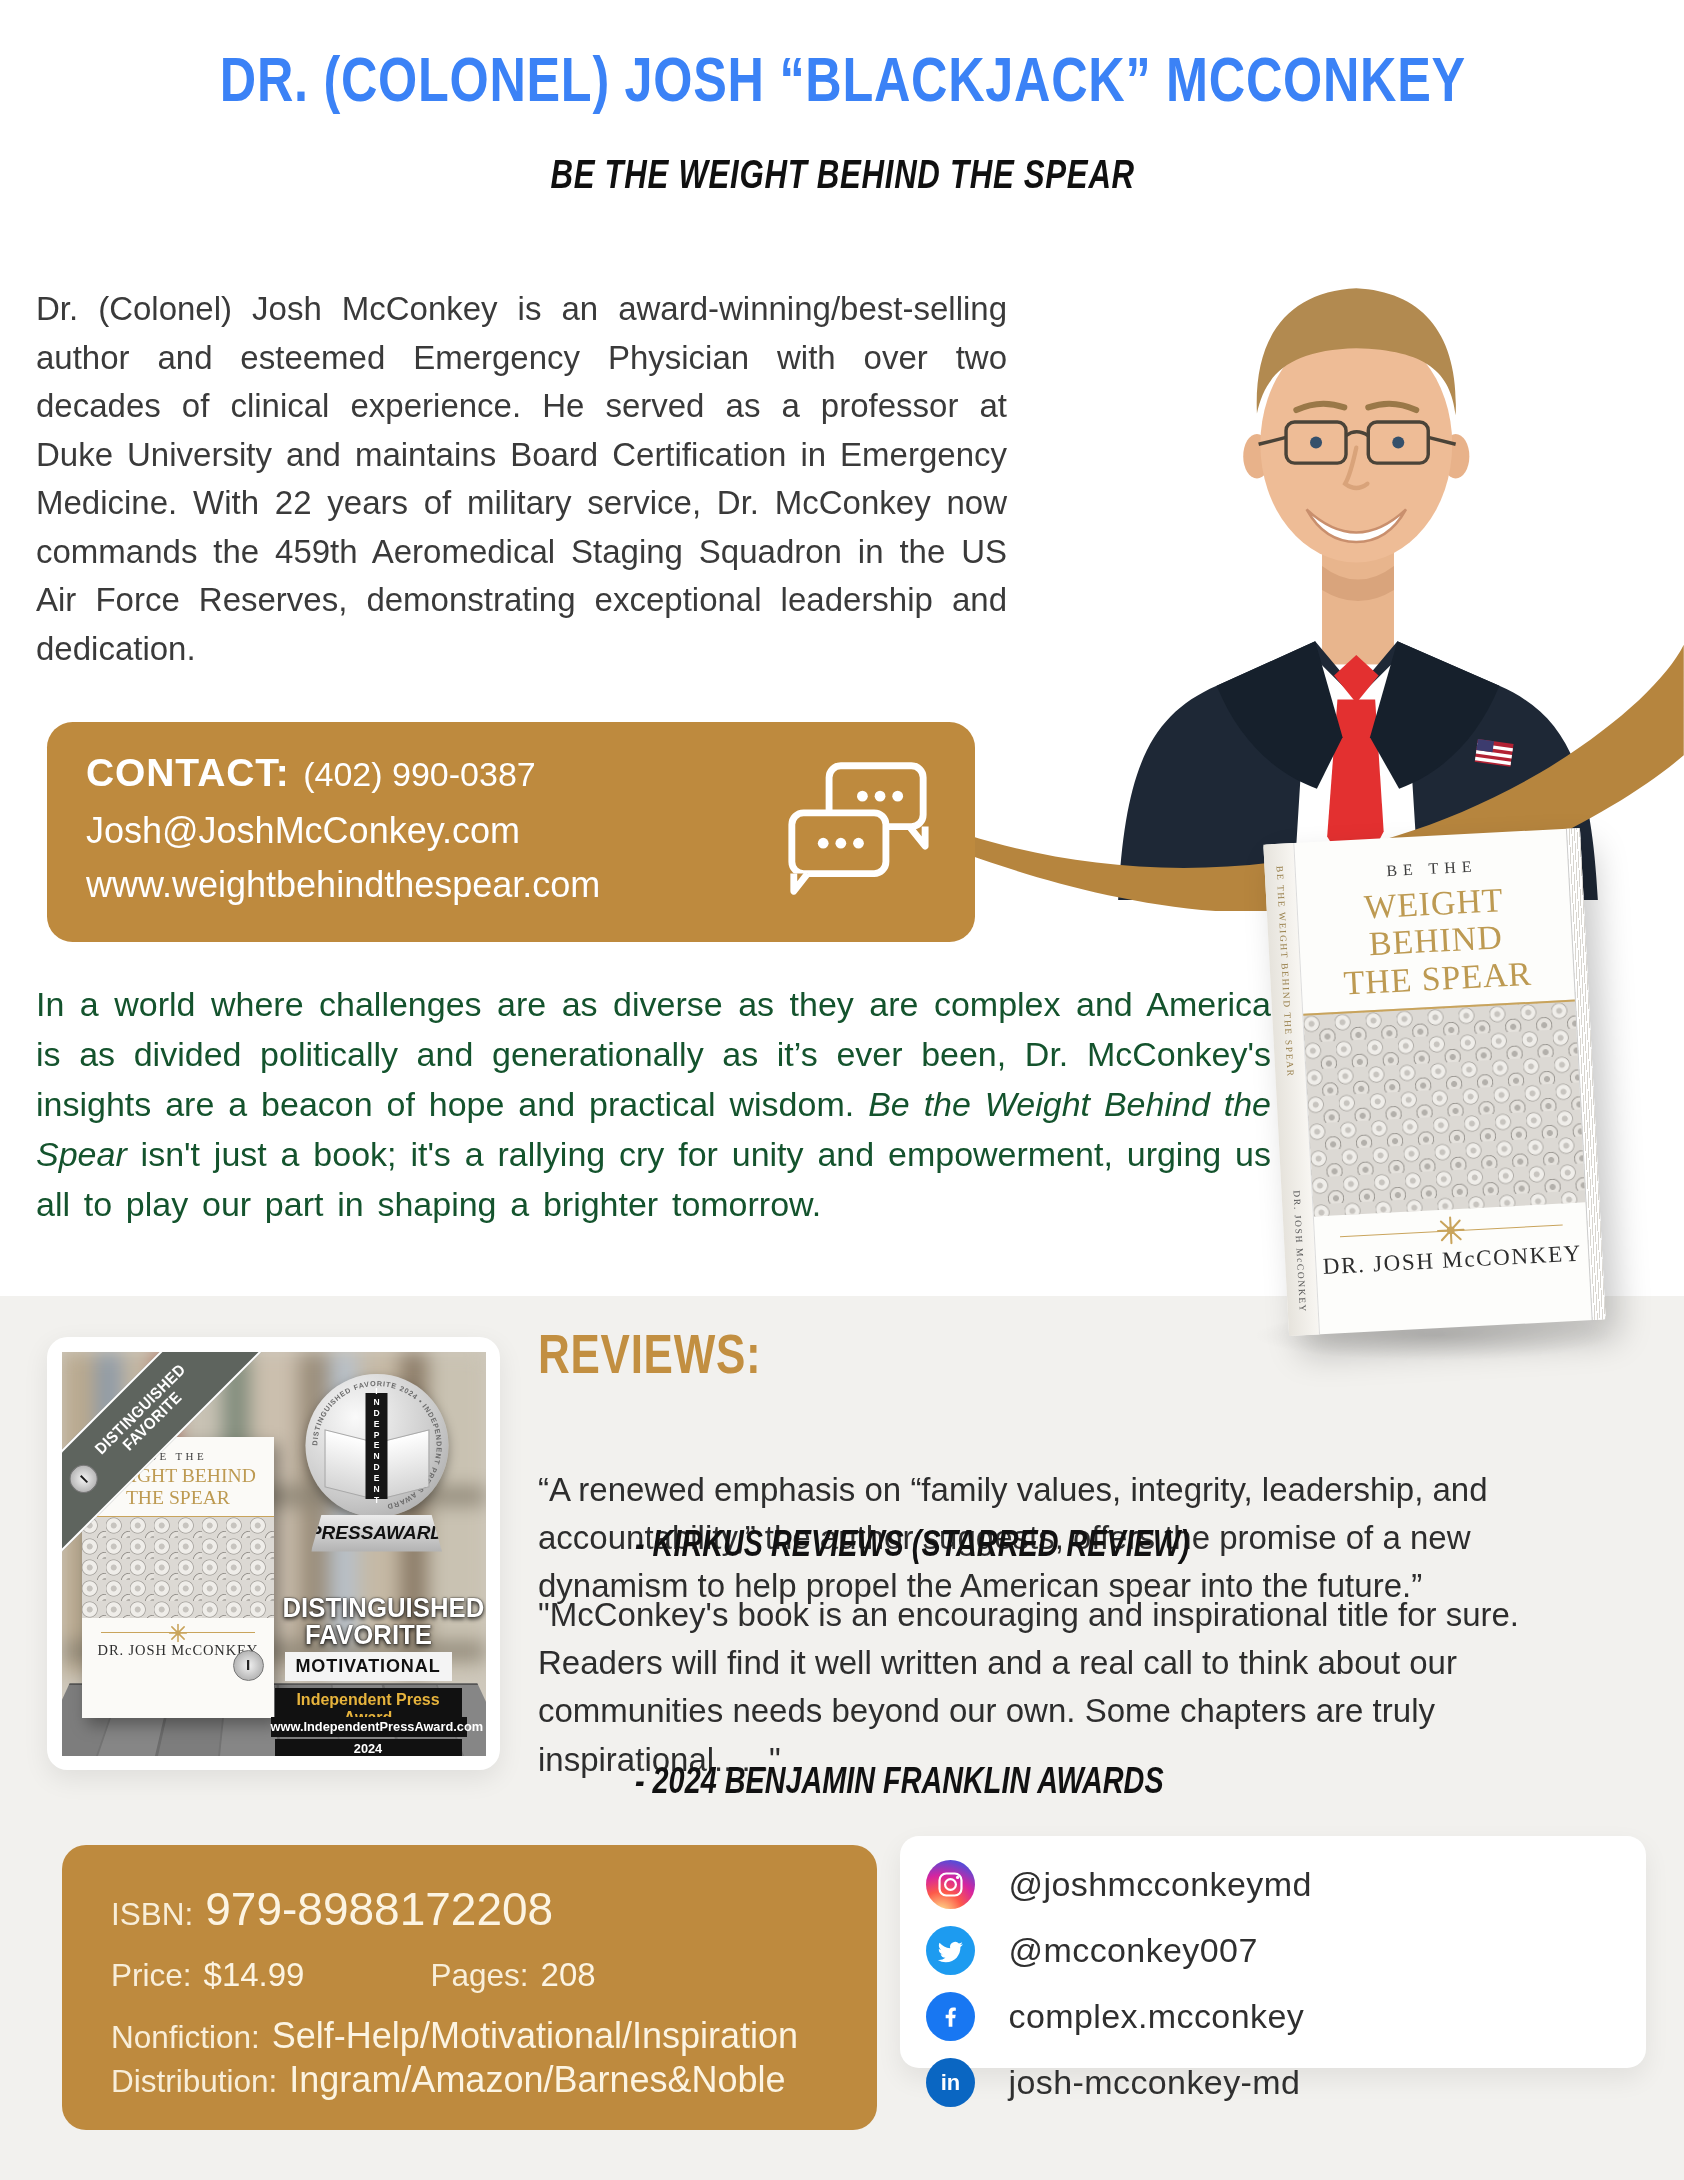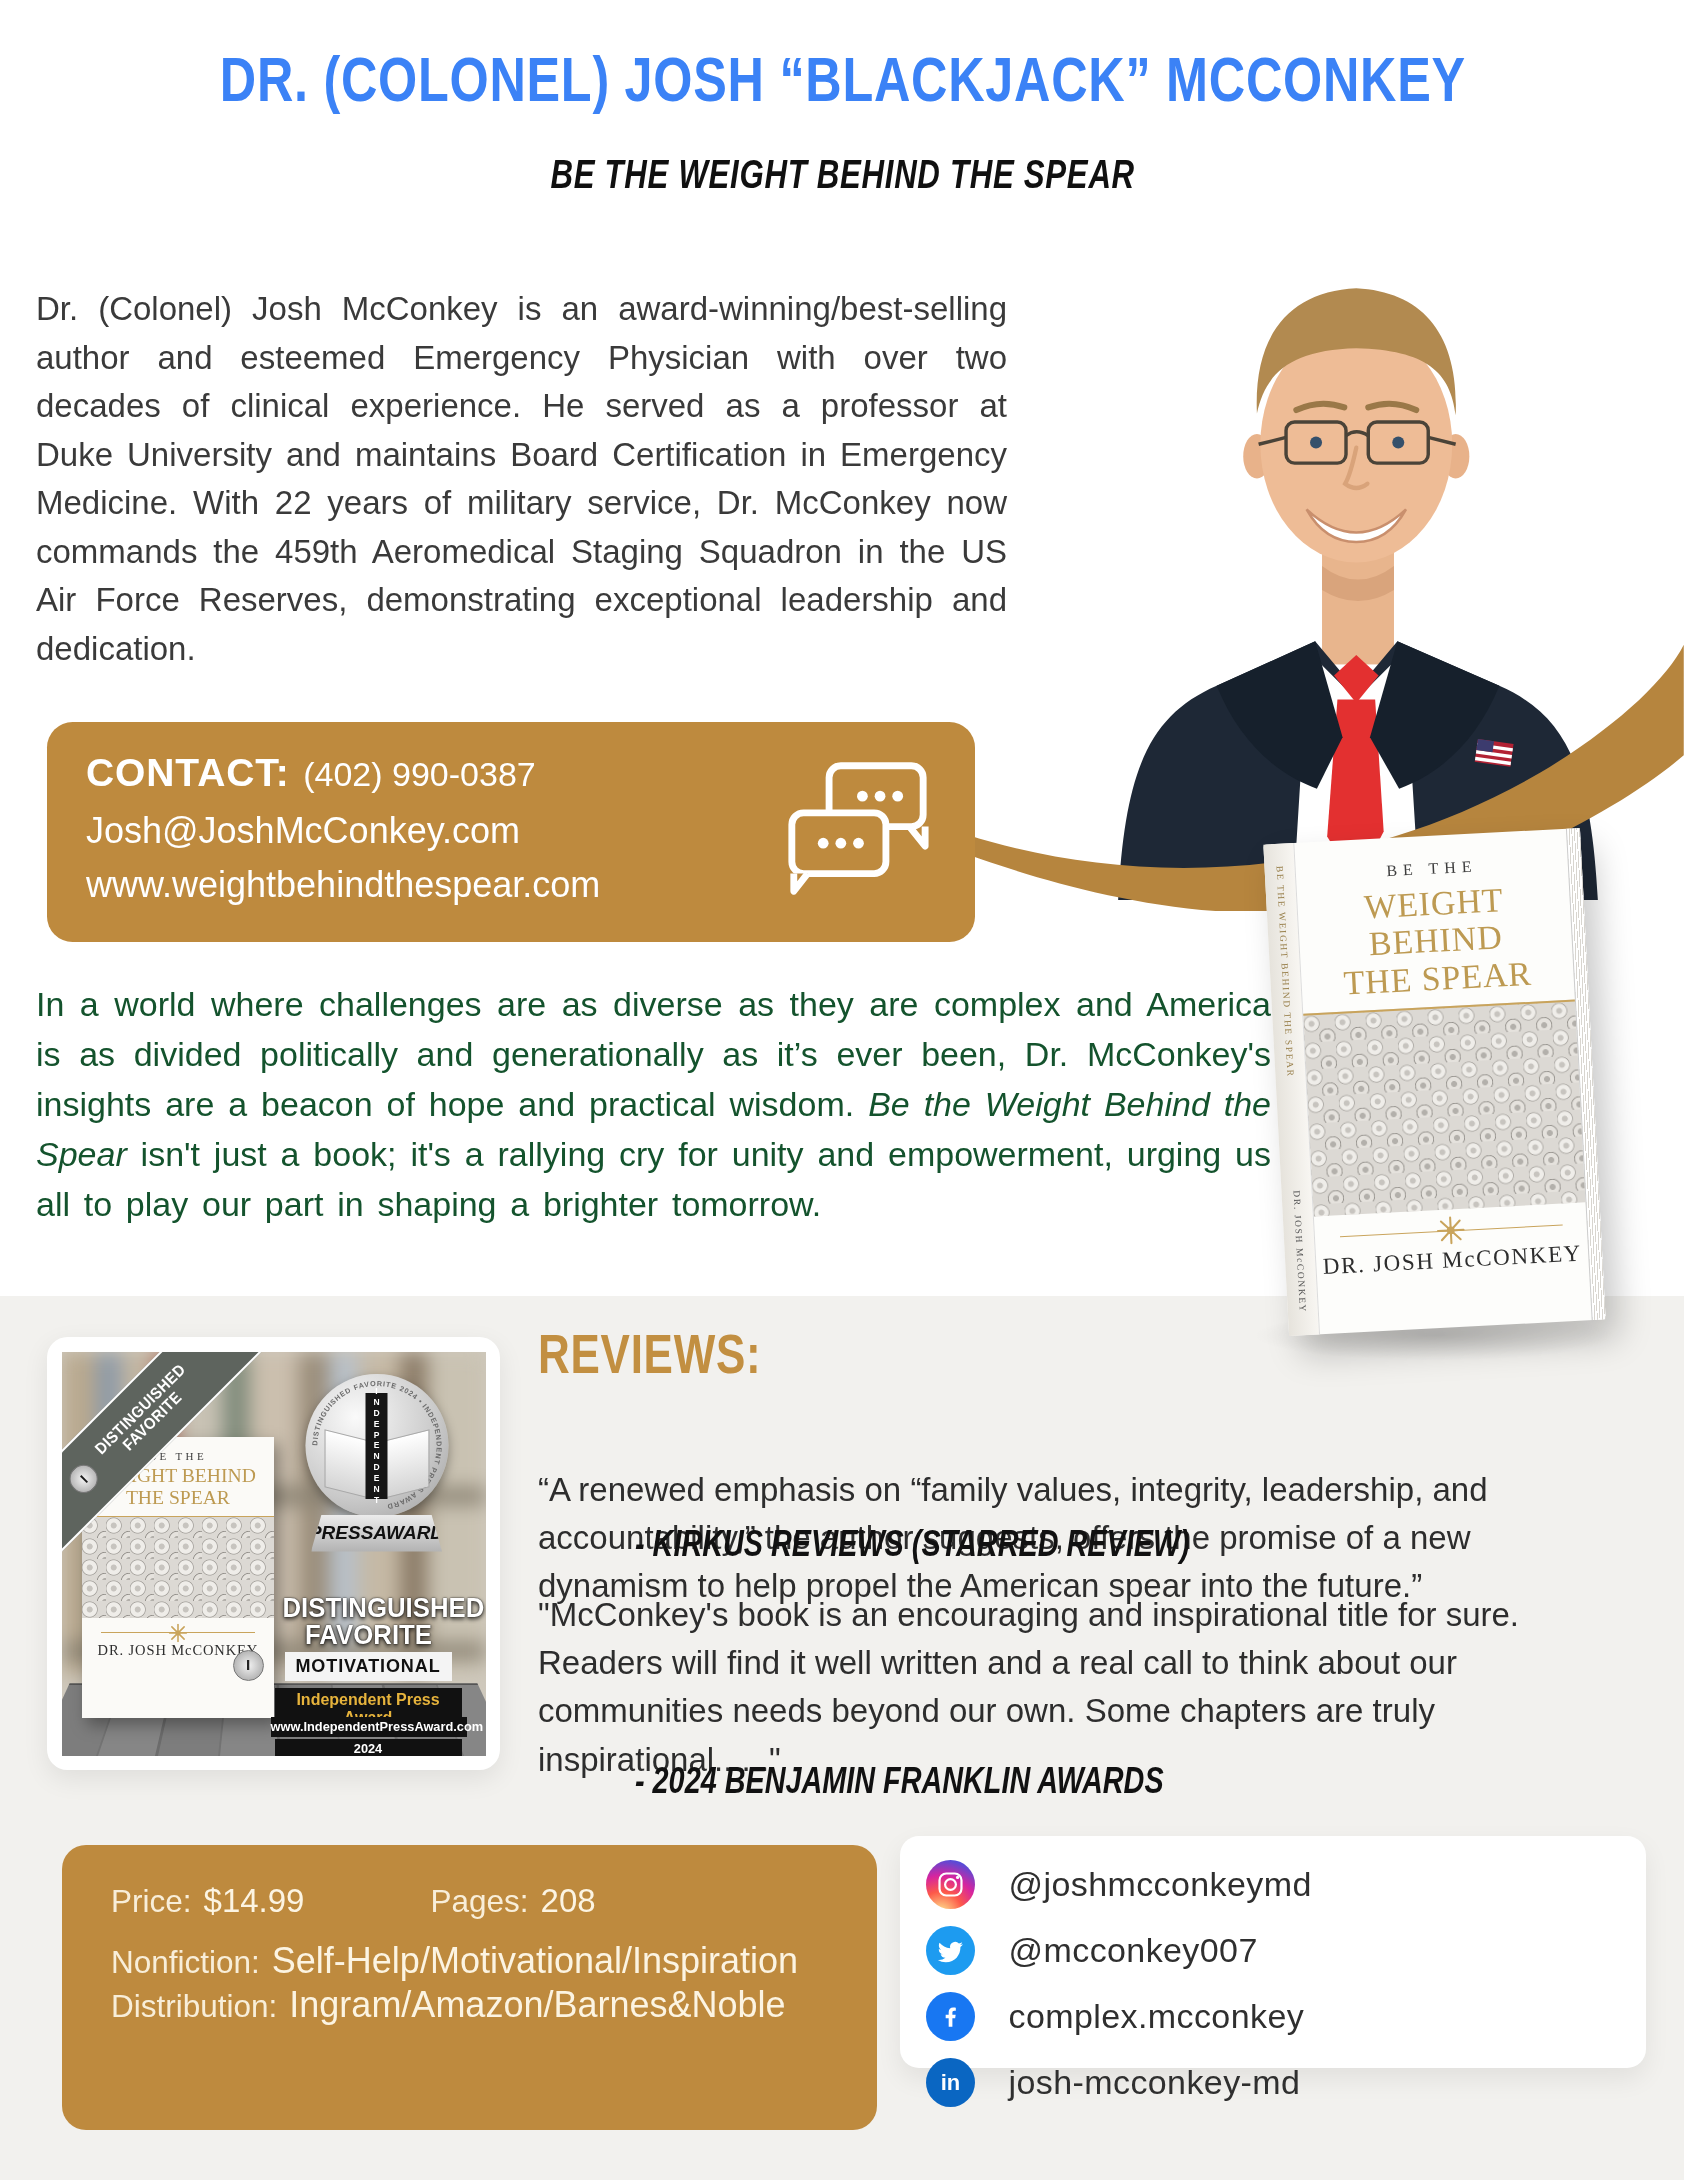--- a/index.html
+++ b/index.html
@@ -327,20 +327,24 @@
   </div>
 
   <div class="reviews-h"><span>REVIEWS:</span></div>
   <div class="review r1">“A renewed emphasis on “family values, integrity, leadership, and accountability,” the author suggests, offers the promise of a new dynamism to help propel the American spear into the future.”</div>
   <div class="attr a1"><span>- KIRKUS REVIEWS (STARRED REVIEW)</span></div>
   <div class="review r2">"McConkey's book is an encouraging and inspirational title for sure. Readers will find it well written and a real call to think about our communities needs beyond our own. Some chapters are truly inspirational......"</div>
   <div class="attr a2"><span>- 2024 BENJAMIN FRANKLIN AWARDS</span></div>
 
   <div class="details">
     <div class="d-row">
+      <span class="d-label">ISBN:</span>
+      <span class="d-val-lg">979-8988172208</span>
+    </div>
+    <div class="d-row">
       <span class="d-label">Price:</span>
       <span class="d-val-md">$14.99</span>
       <span class="d-gap"></span>
       <span class="d-label">Pages:</span>
       <span class="d-val-md">208</span>
     </div>
     <div class="d-row" style="margin-bottom:2px">
       <span class="d-label">Nonfiction:</span>
       <span class="d-val-sm">Self-Help/Motivational/Inspiration</span>
     </div>

